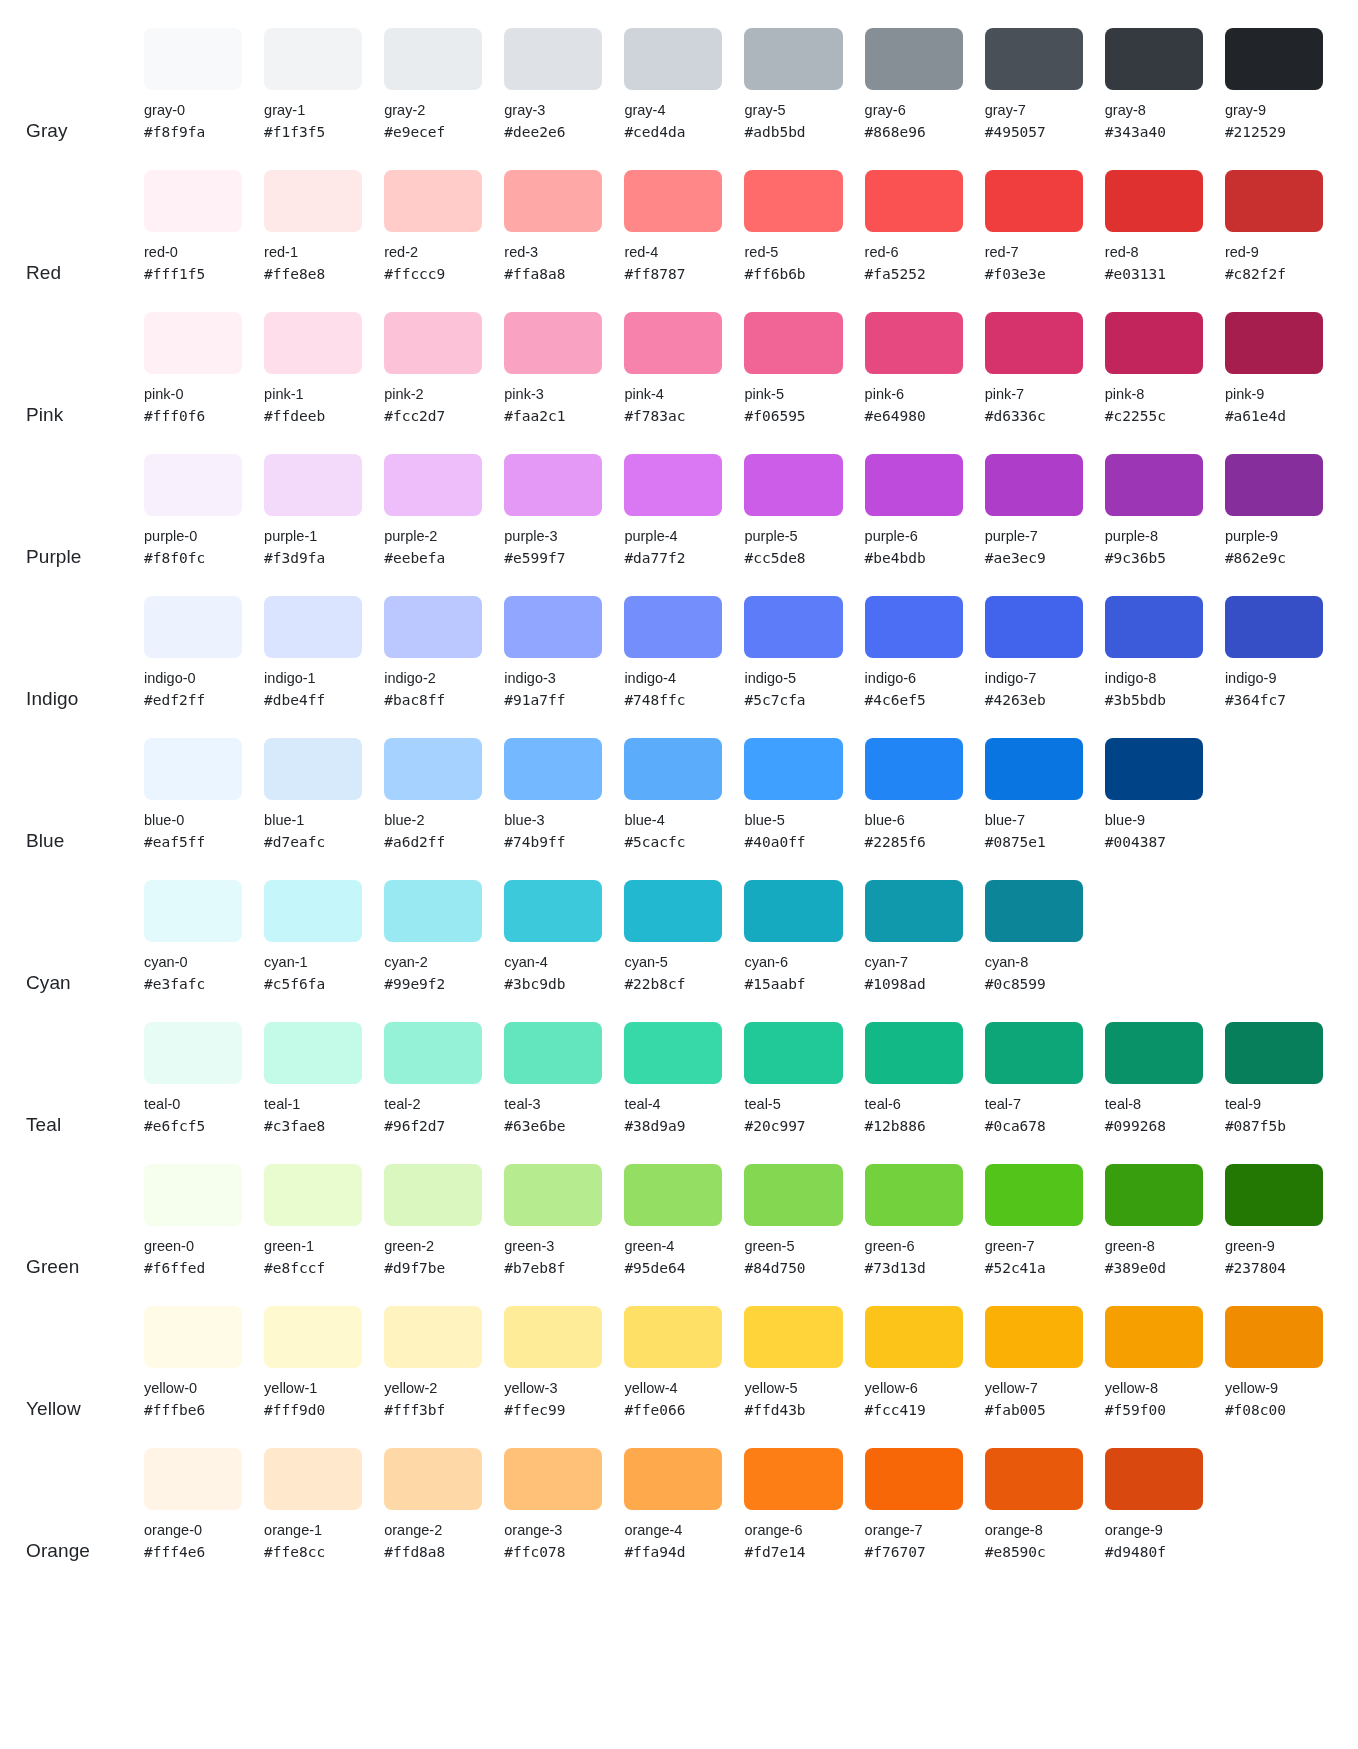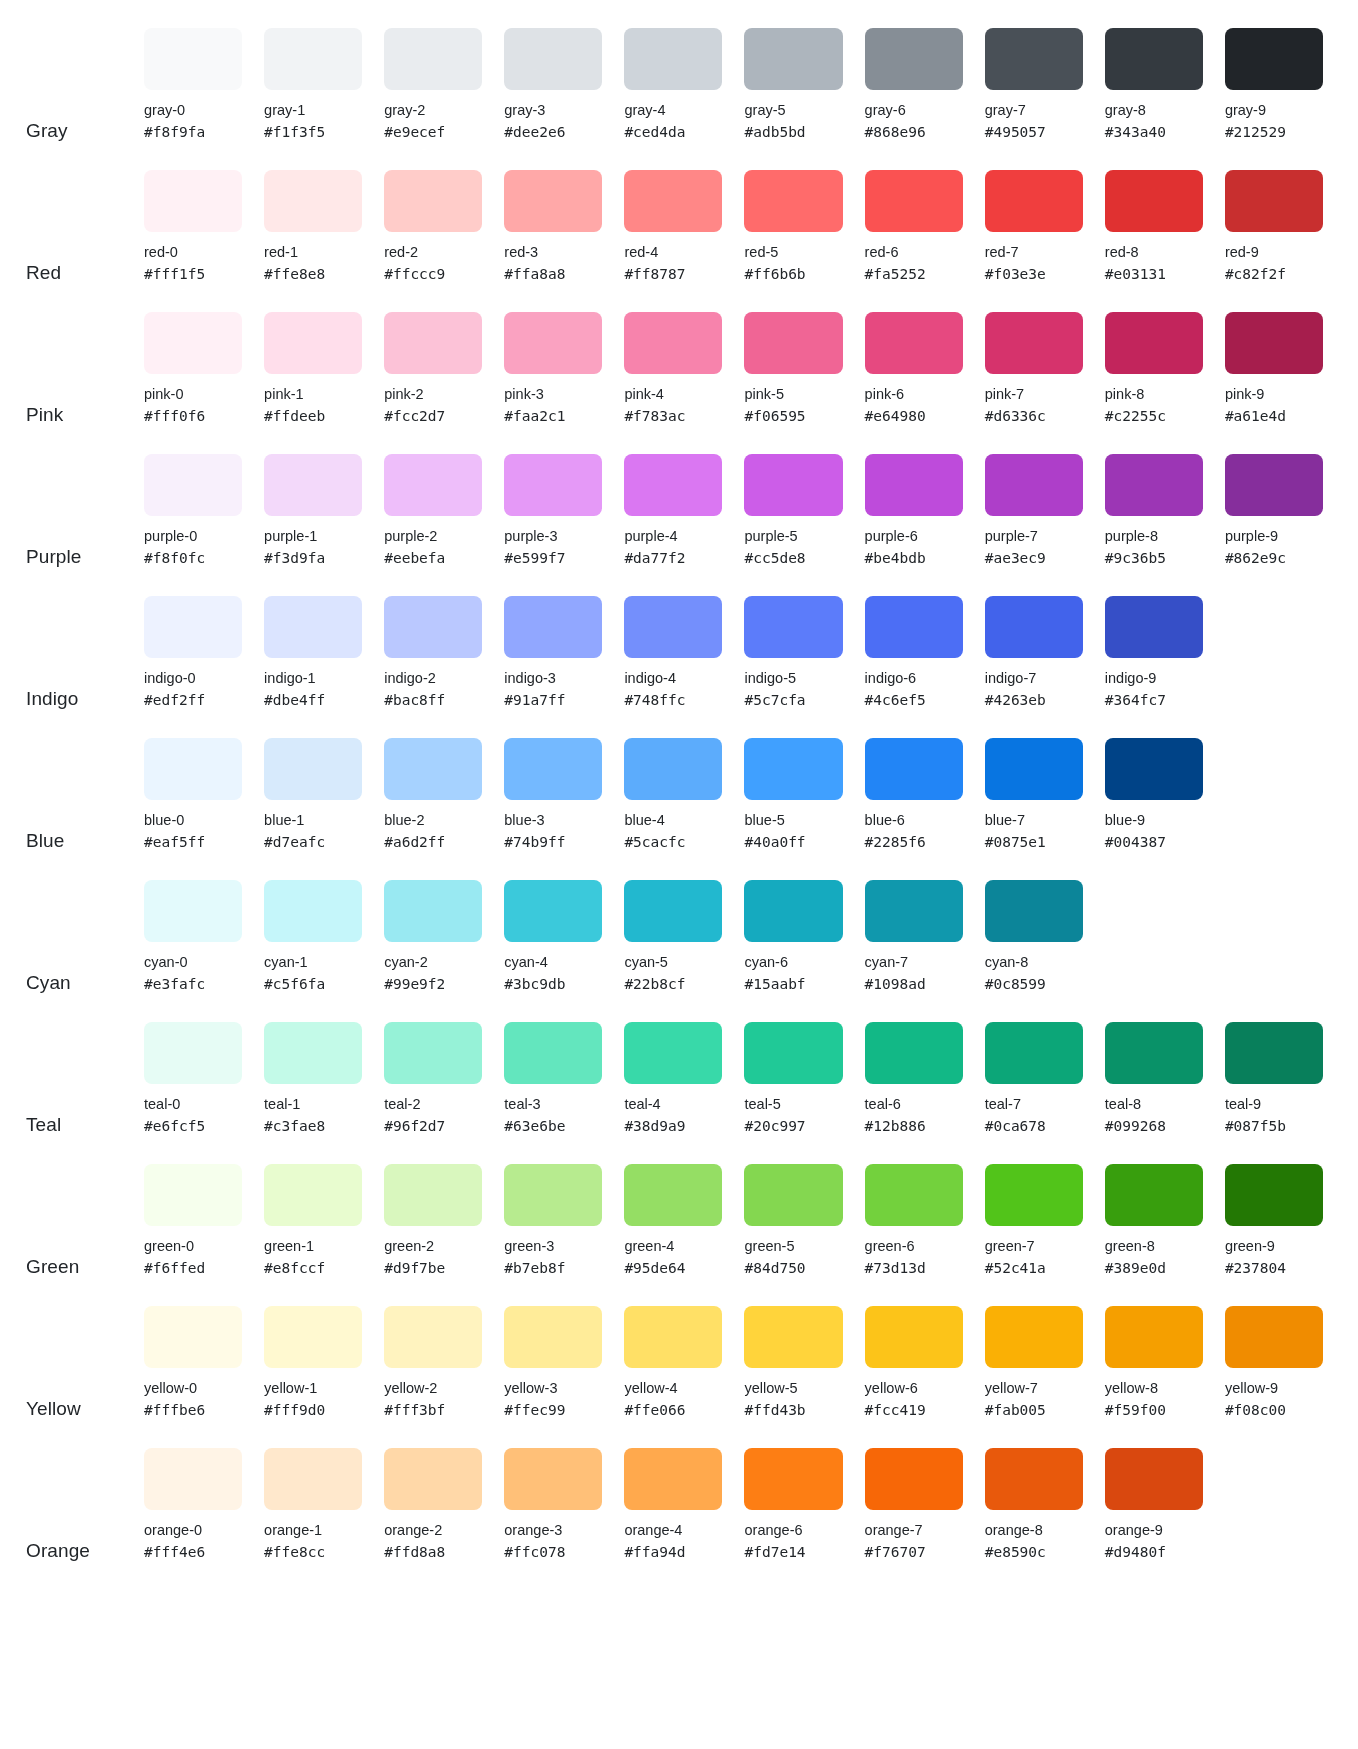--- a/index.html
+++ b/index.html
@@ -339,20 +339,25 @@
           <div class="swatch-chip" style="background-color: rgb(76, 110, 245);"></div>
           <div class="swatch-name">indigo-6</div>
           <div class="swatch-hex">#4c6ef5</div>
         </div>
         <div class="swatch-cell">
           <div class="swatch-chip" style="background-color: rgb(66, 99, 235);"></div>
           <div class="swatch-name">indigo-7</div>
           <div class="swatch-hex">#4263eb</div>
         </div>
         <div class="swatch-cell">
+          <div class="swatch-chip" style="background-color: rgb(59, 91, 219);"></div>
+          <div class="swatch-name">indigo-8</div>
+          <div class="swatch-hex">#3b5bdb</div>
+        </div>
+        <div class="swatch-cell">
           <div class="swatch-chip" style="background-color: rgb(54, 79, 199);"></div>
           <div class="swatch-name">indigo-9</div>
           <div class="swatch-hex">#364fc7</div>
         </div>
       </div>
     </div>
     <div class="palette-row">
       <div class="family-label">Blue</div>
       <div class="swatch-grid">
         <div class="swatch-cell">

